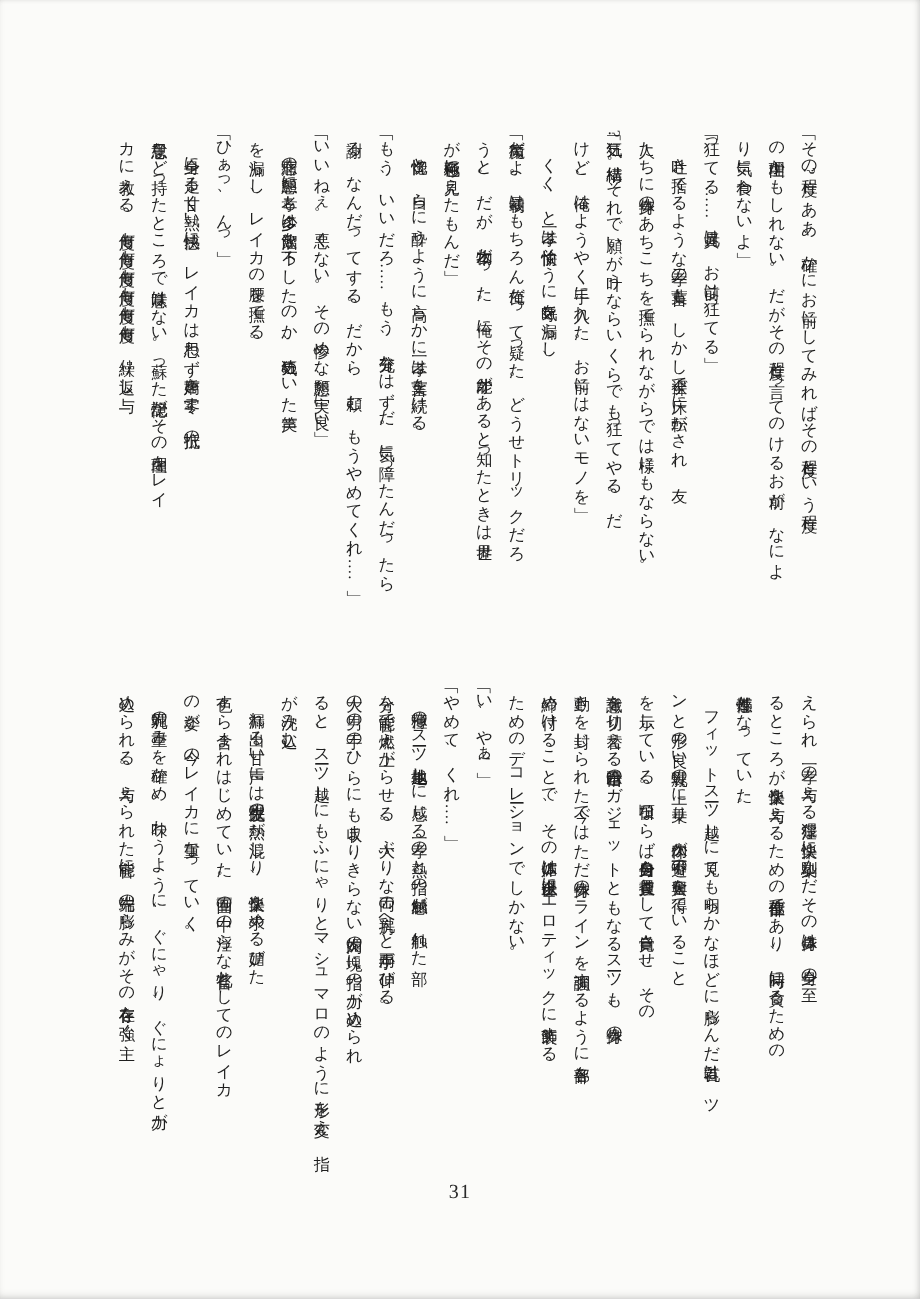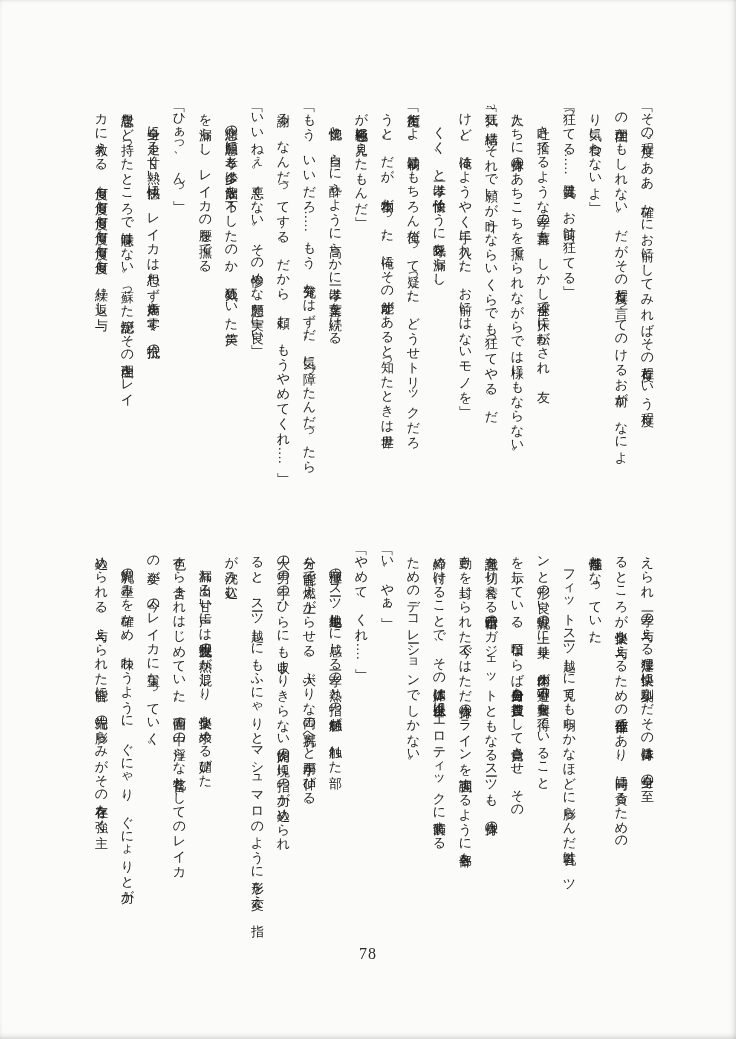--- a/index.html
+++ b/index.html
@@ -95,14 +95,14 @@
       <div class="vline">分を官能で燃え上がらせる。大ぶりな両の乳房へと両手が伸びる。</div>
       <div class="vline">大の男の手のひらにも収まりきらない媚肉の塊に指の力が込められ</div>
       <div class="vline">ると、スーツ越しにもふにゃりとマシュマロのように形を変え、指</div>
       <div class="vline">が沈み込む。</div>
       <div class="vline indent">漏れ出る甘い声には先程以上の熱が混じり、快楽を求める媚びた</div>
       <div class="vline">色すら含まれはじめていた。画面の中の淫らな牝畜としてのレイカ</div>
       <div class="vline">の姿が、今のレイカに重なっていく。</div>
       <div class="vline indent">媚乳の重みを確かめ、味わうように、ぐにゃり、ぐにょりと力が</div>
       <div class="vline">込められる。与えられた官能に、先端の膨らみがその存在を強く主</div>
     </section>
-  <div class="page-number">78</div>
+  <div class="page-number">31</div>
 </div>
 
 </body></html>

